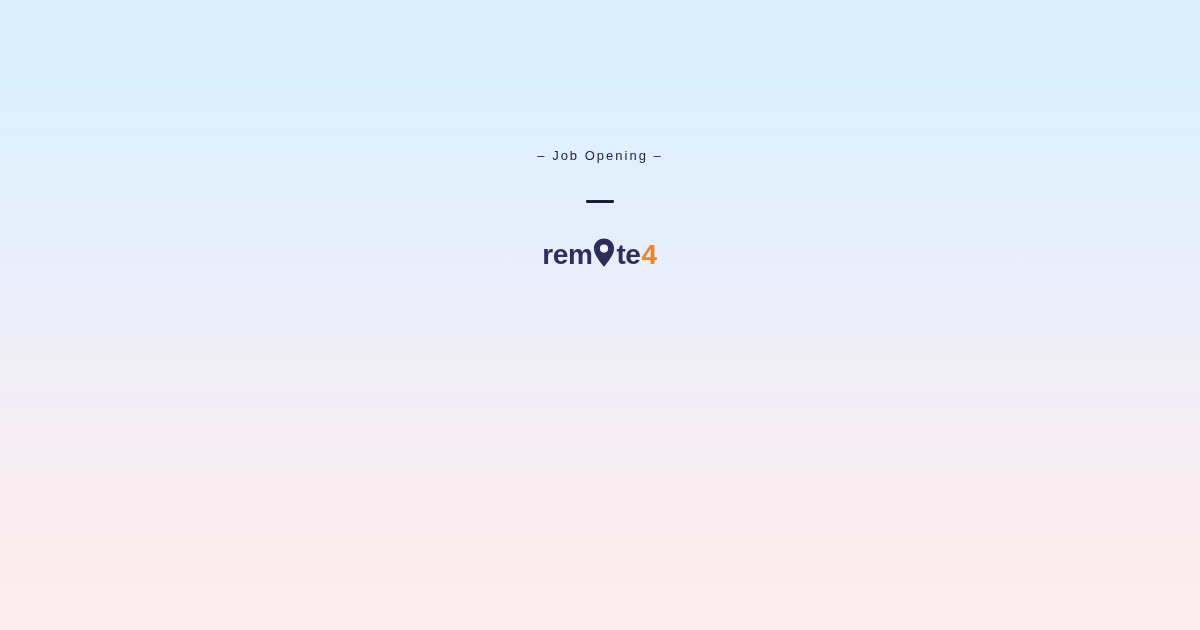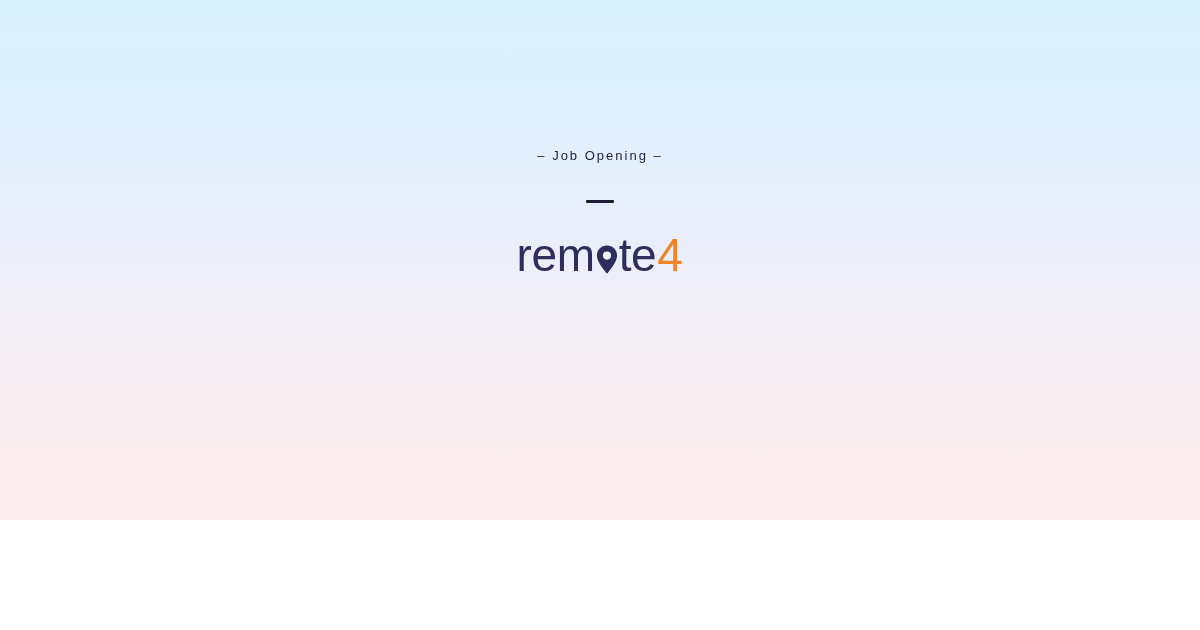--- a/index.html
+++ b/index.html
@@ -12,21 +12,21 @@
     width: 1200px;
     height: 630px;
     overflow: hidden;
     font-family: "Liberation Sans", sans-serif;
     -webkit-font-smoothing: antialiased;
   }
 
   .card {
     position: relative;
     width: 1200px;
-    height: 520px;
+    height: 630px;
     box-sizing: border-box;
     display: flex;
     flex-direction: column;
     align-items: center;
     justify-content: flex-start;
     background: linear-gradient(
       180deg,
       #d9f1fd 0%,
       #ddf0fc 18%,
       #e8eefb 42%,
@@ -78,23 +78,23 @@
     background: #1d1d3a;
     border-radius: 1px;
   }
 
   
   .logo {
     margin-top: 30px;
     display: flex;
     align-items: baseline;
     justify-content: center;
-    font-size: 46px;
+    font-size: 28px;
     line-height: 44px;
-    font-weight: 400;
+    font-weight: 700;
     letter-spacing: -0.4px;
     color: #2e2e5c;
     white-space: nowrap;
   }
 
   .logo-part {
     color: #2e2e5c;
   }
 
   .logo-four {

